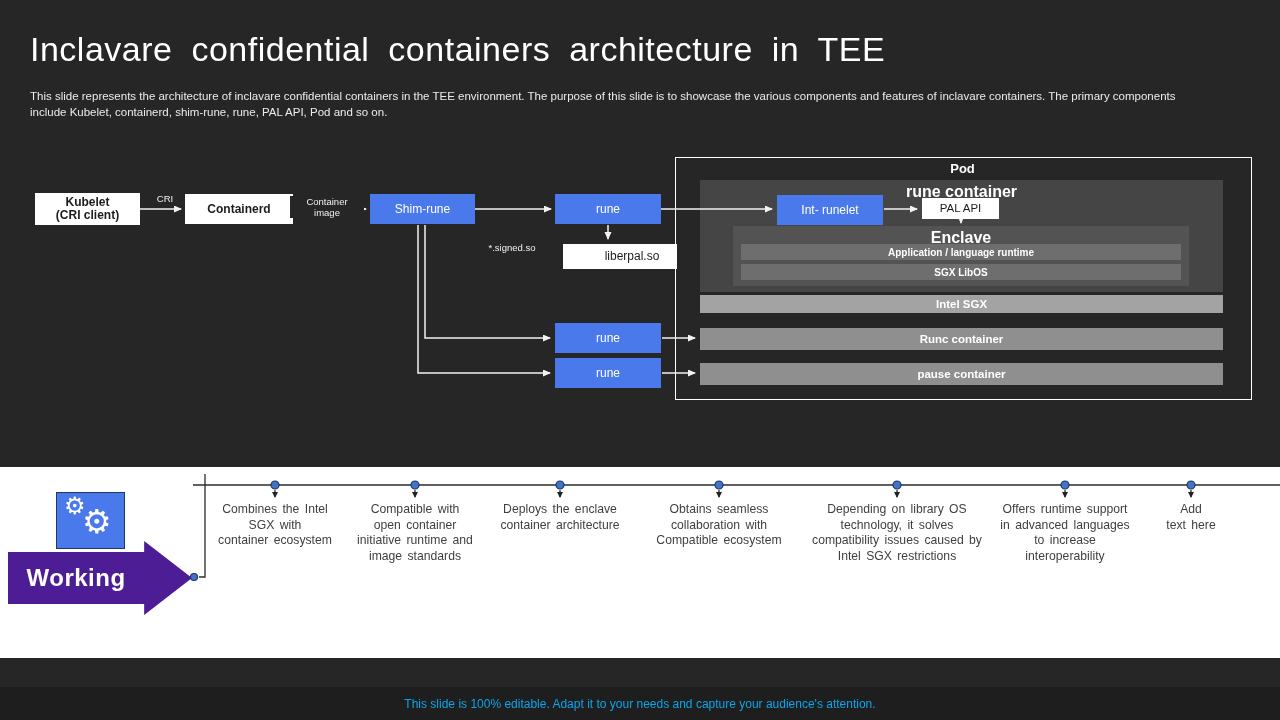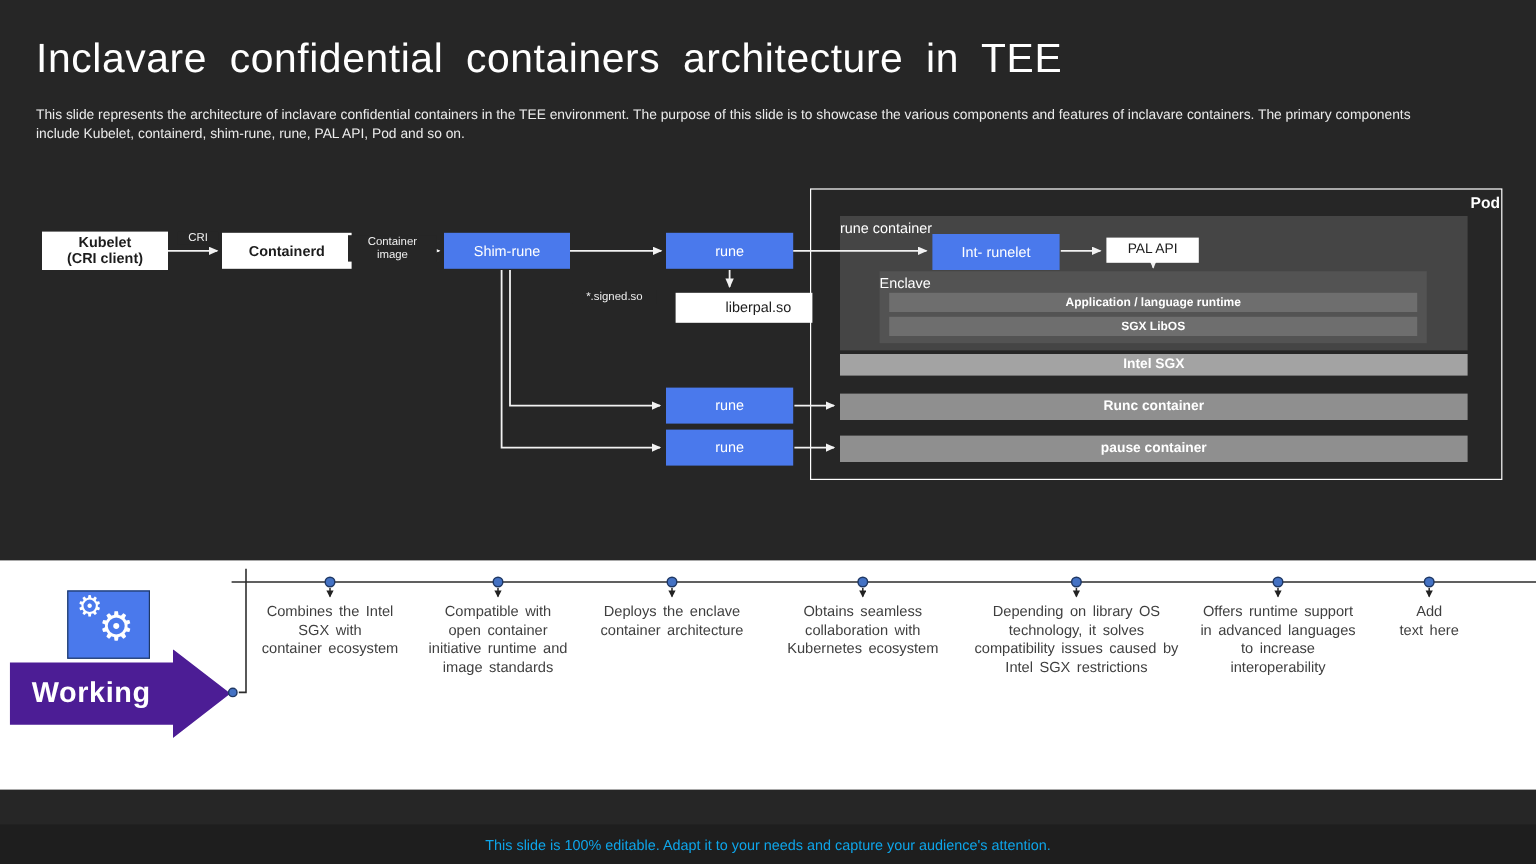--- a/index.html
+++ b/index.html
@@ -24,24 +24,24 @@
   .white-node.plain{font-weight:normal;}
   .blue-node{background:#4a79ec;color:#ffffff;}
   .edge-label{
     color:#f0f0f0;font-size:9.5px;line-height:11px;text-align:center;
     z-index:5;white-space:pre-line;background:#262626;padding:0 2px;
   }
   .pod{
     left:675px;top:157px;width:575px;height:241px;border:1px solid #ffffff;
     z-index:2;background:transparent;
   }
-  .pod-label{left:675px;top:161px;width:575px;text-align:right;color:#fff;
+  .pod-label{left:675px;top:161px;width:575px;text-align:center;color:#fff;
     font-weight:bold;font-size:13px;z-index:3;}
   .gray-panel{background:#454545;z-index:2;}
-  .panel-label{color:#ffffff;font-weight:normal;font-size:12px;text-align:left;z-index:3;}
+  .panel-label{color:#ffffff;font-weight:bold;font-size:16px;text-align:center;z-index:3;}
   .enclave{background:#535353;z-index:3;}
   .inner-bar{
     background:#6e6e6e;color:#fff;font-weight:bold;font-size:10px;
     display:flex;align-items:center;justify-content:center;z-index:4;white-space:pre-line;
   }
   .wide-bar{
     color:#ffffff;font-weight:bold;font-size:11.5px;display:flex;align-items:center;
     justify-content:center;z-index:3;white-space:pre-line;
   }
   .band{left:0;top:467px;width:1280px;height:191px;background:#ffffff;z-index:1;}
@@ -170,21 +170,21 @@
 SGX with
 container ecosystem</div>
   <div class="abs tl-item" style="left:315px;">Compatible with
 open container
 initiative runtime and
 image standards</div>
   <div class="abs tl-item" style="left:460px;">Deploys the enclave
 container architecture</div>
   <div class="abs tl-item" style="left:619px;">Obtains seamless
 collaboration with
-Kubernetes ecosystem</div>
+Compatible ecosystem</div>
   <div class="abs tl-item" style="left:797px;">Depending on library OS
 technology, it solves
 compatibility issues caused by
 Intel SGX restrictions</div>
   <div class="abs tl-item" style="left:965px;">Offers runtime support
 in advanced languages
 to increase
 interoperability</div>
   <div class="abs tl-item" style="left:1091px;">Add
 text here</div>

